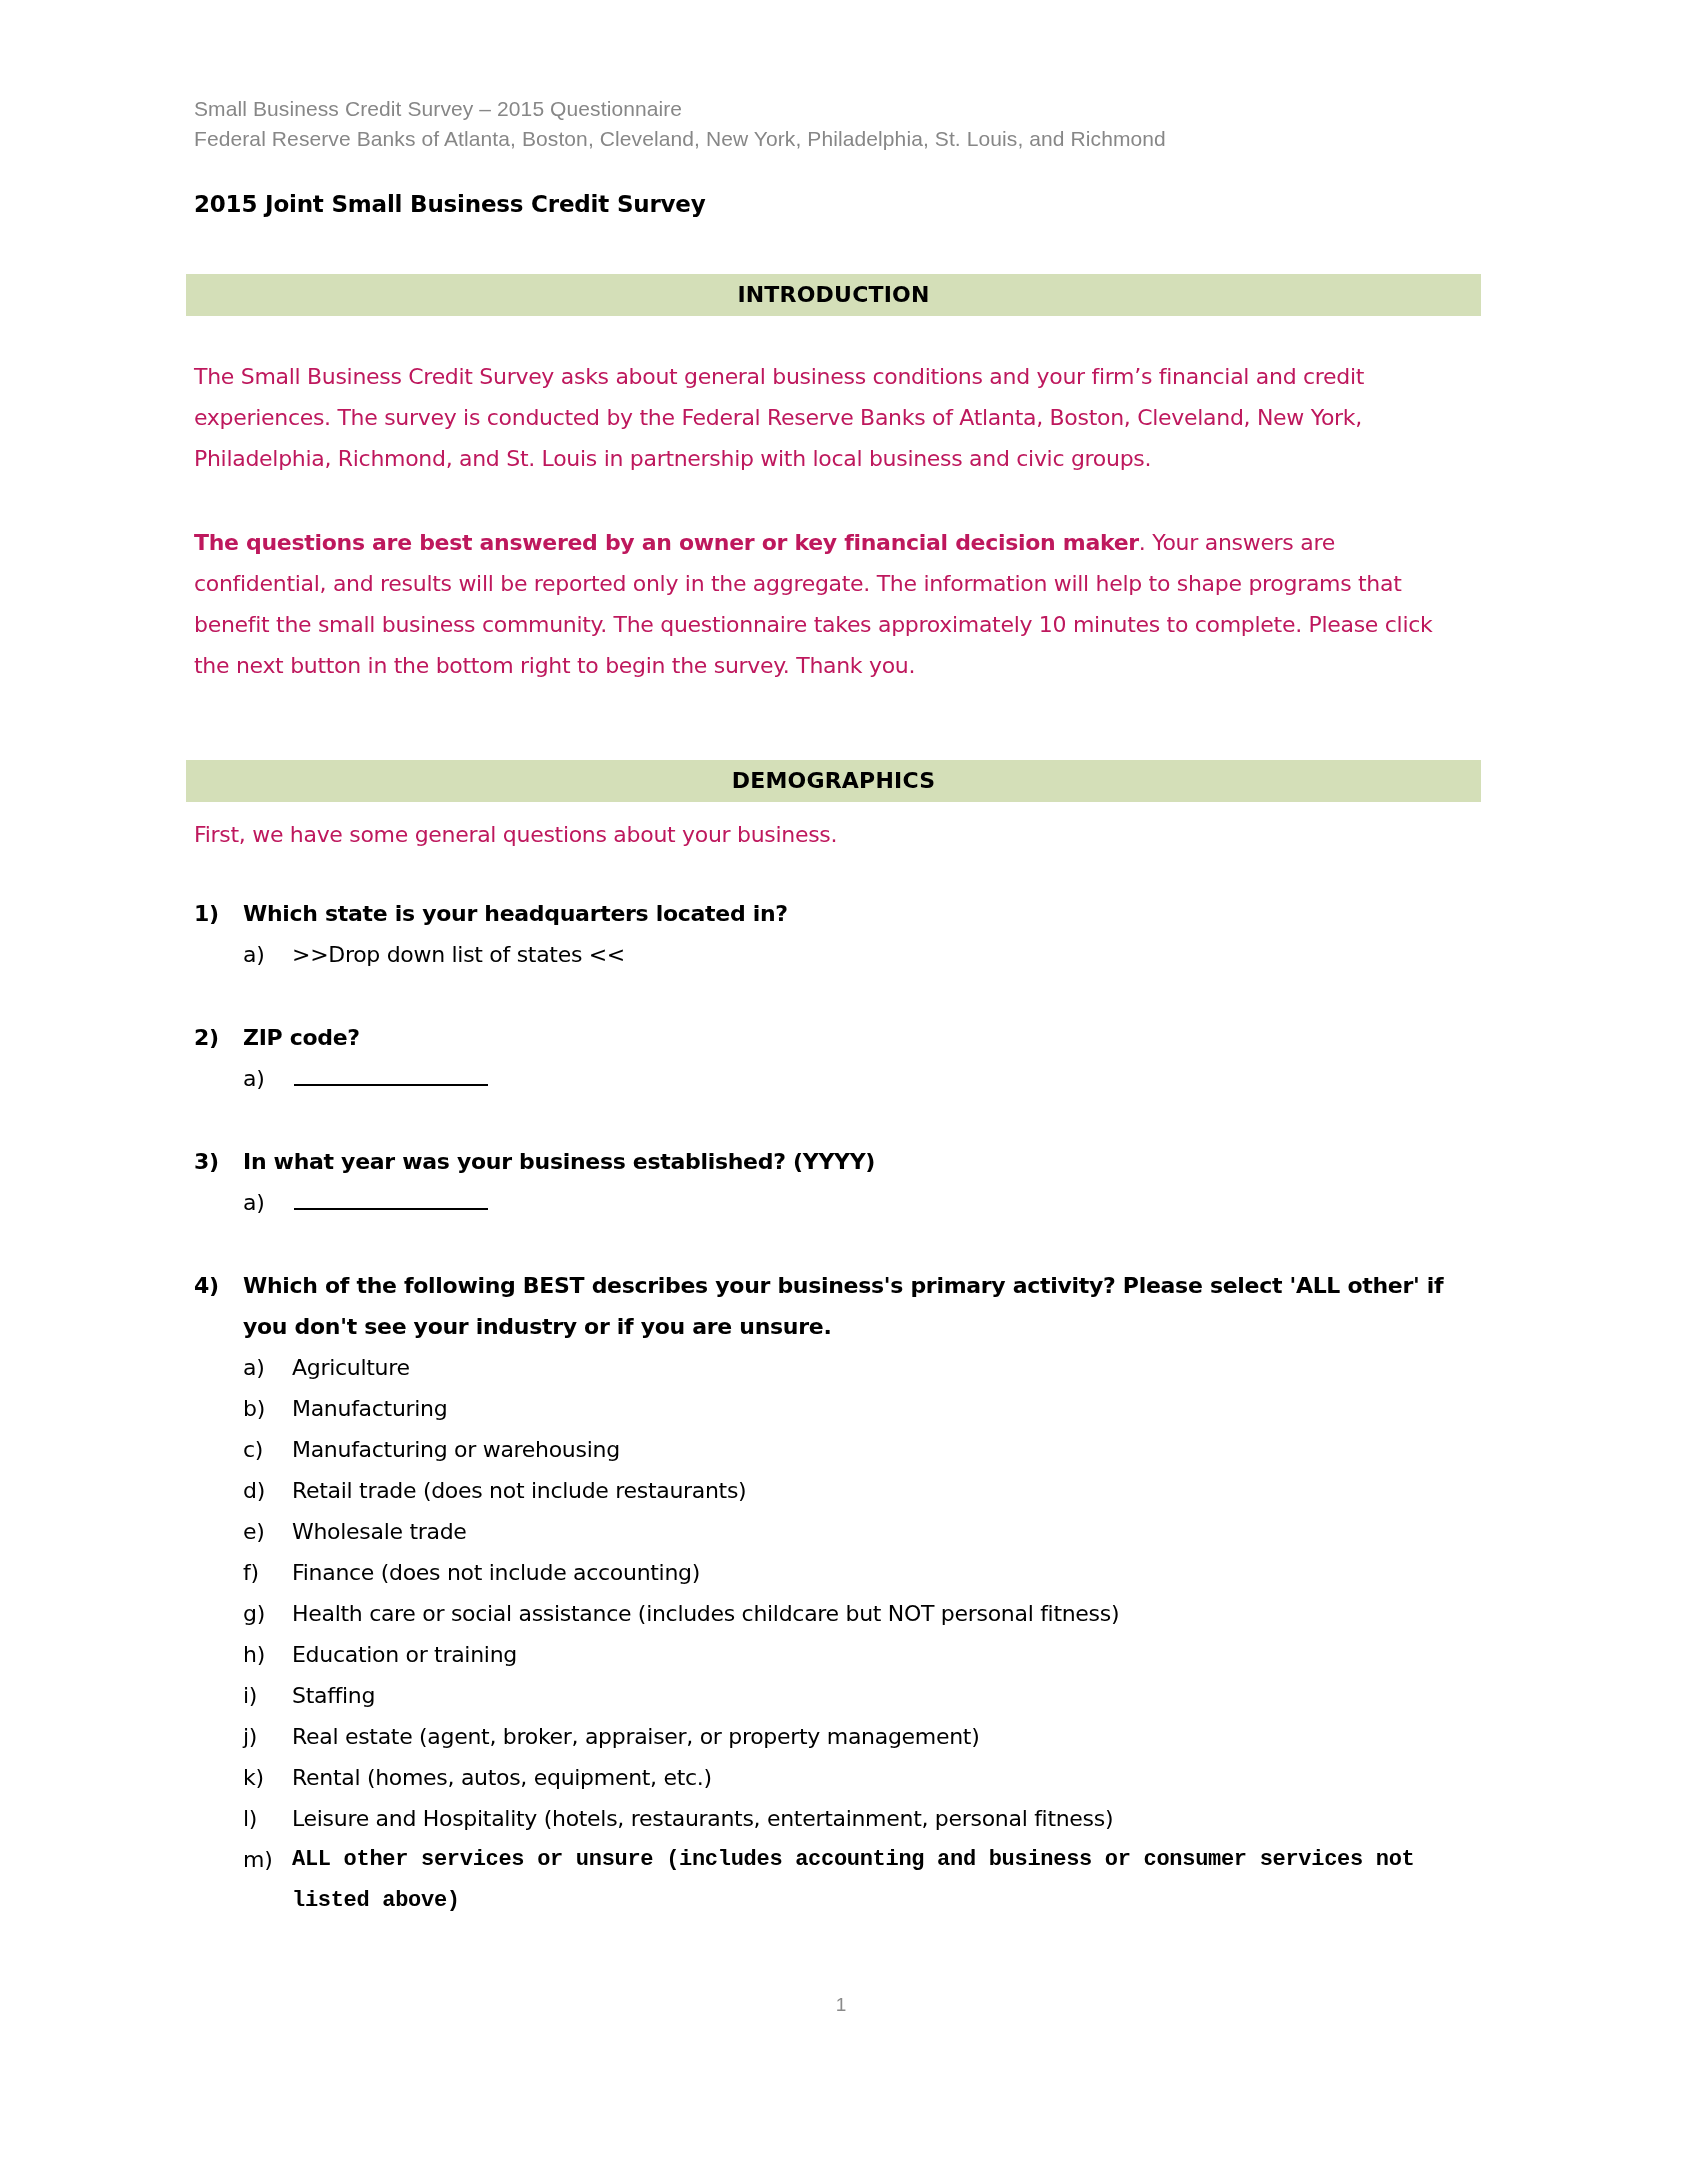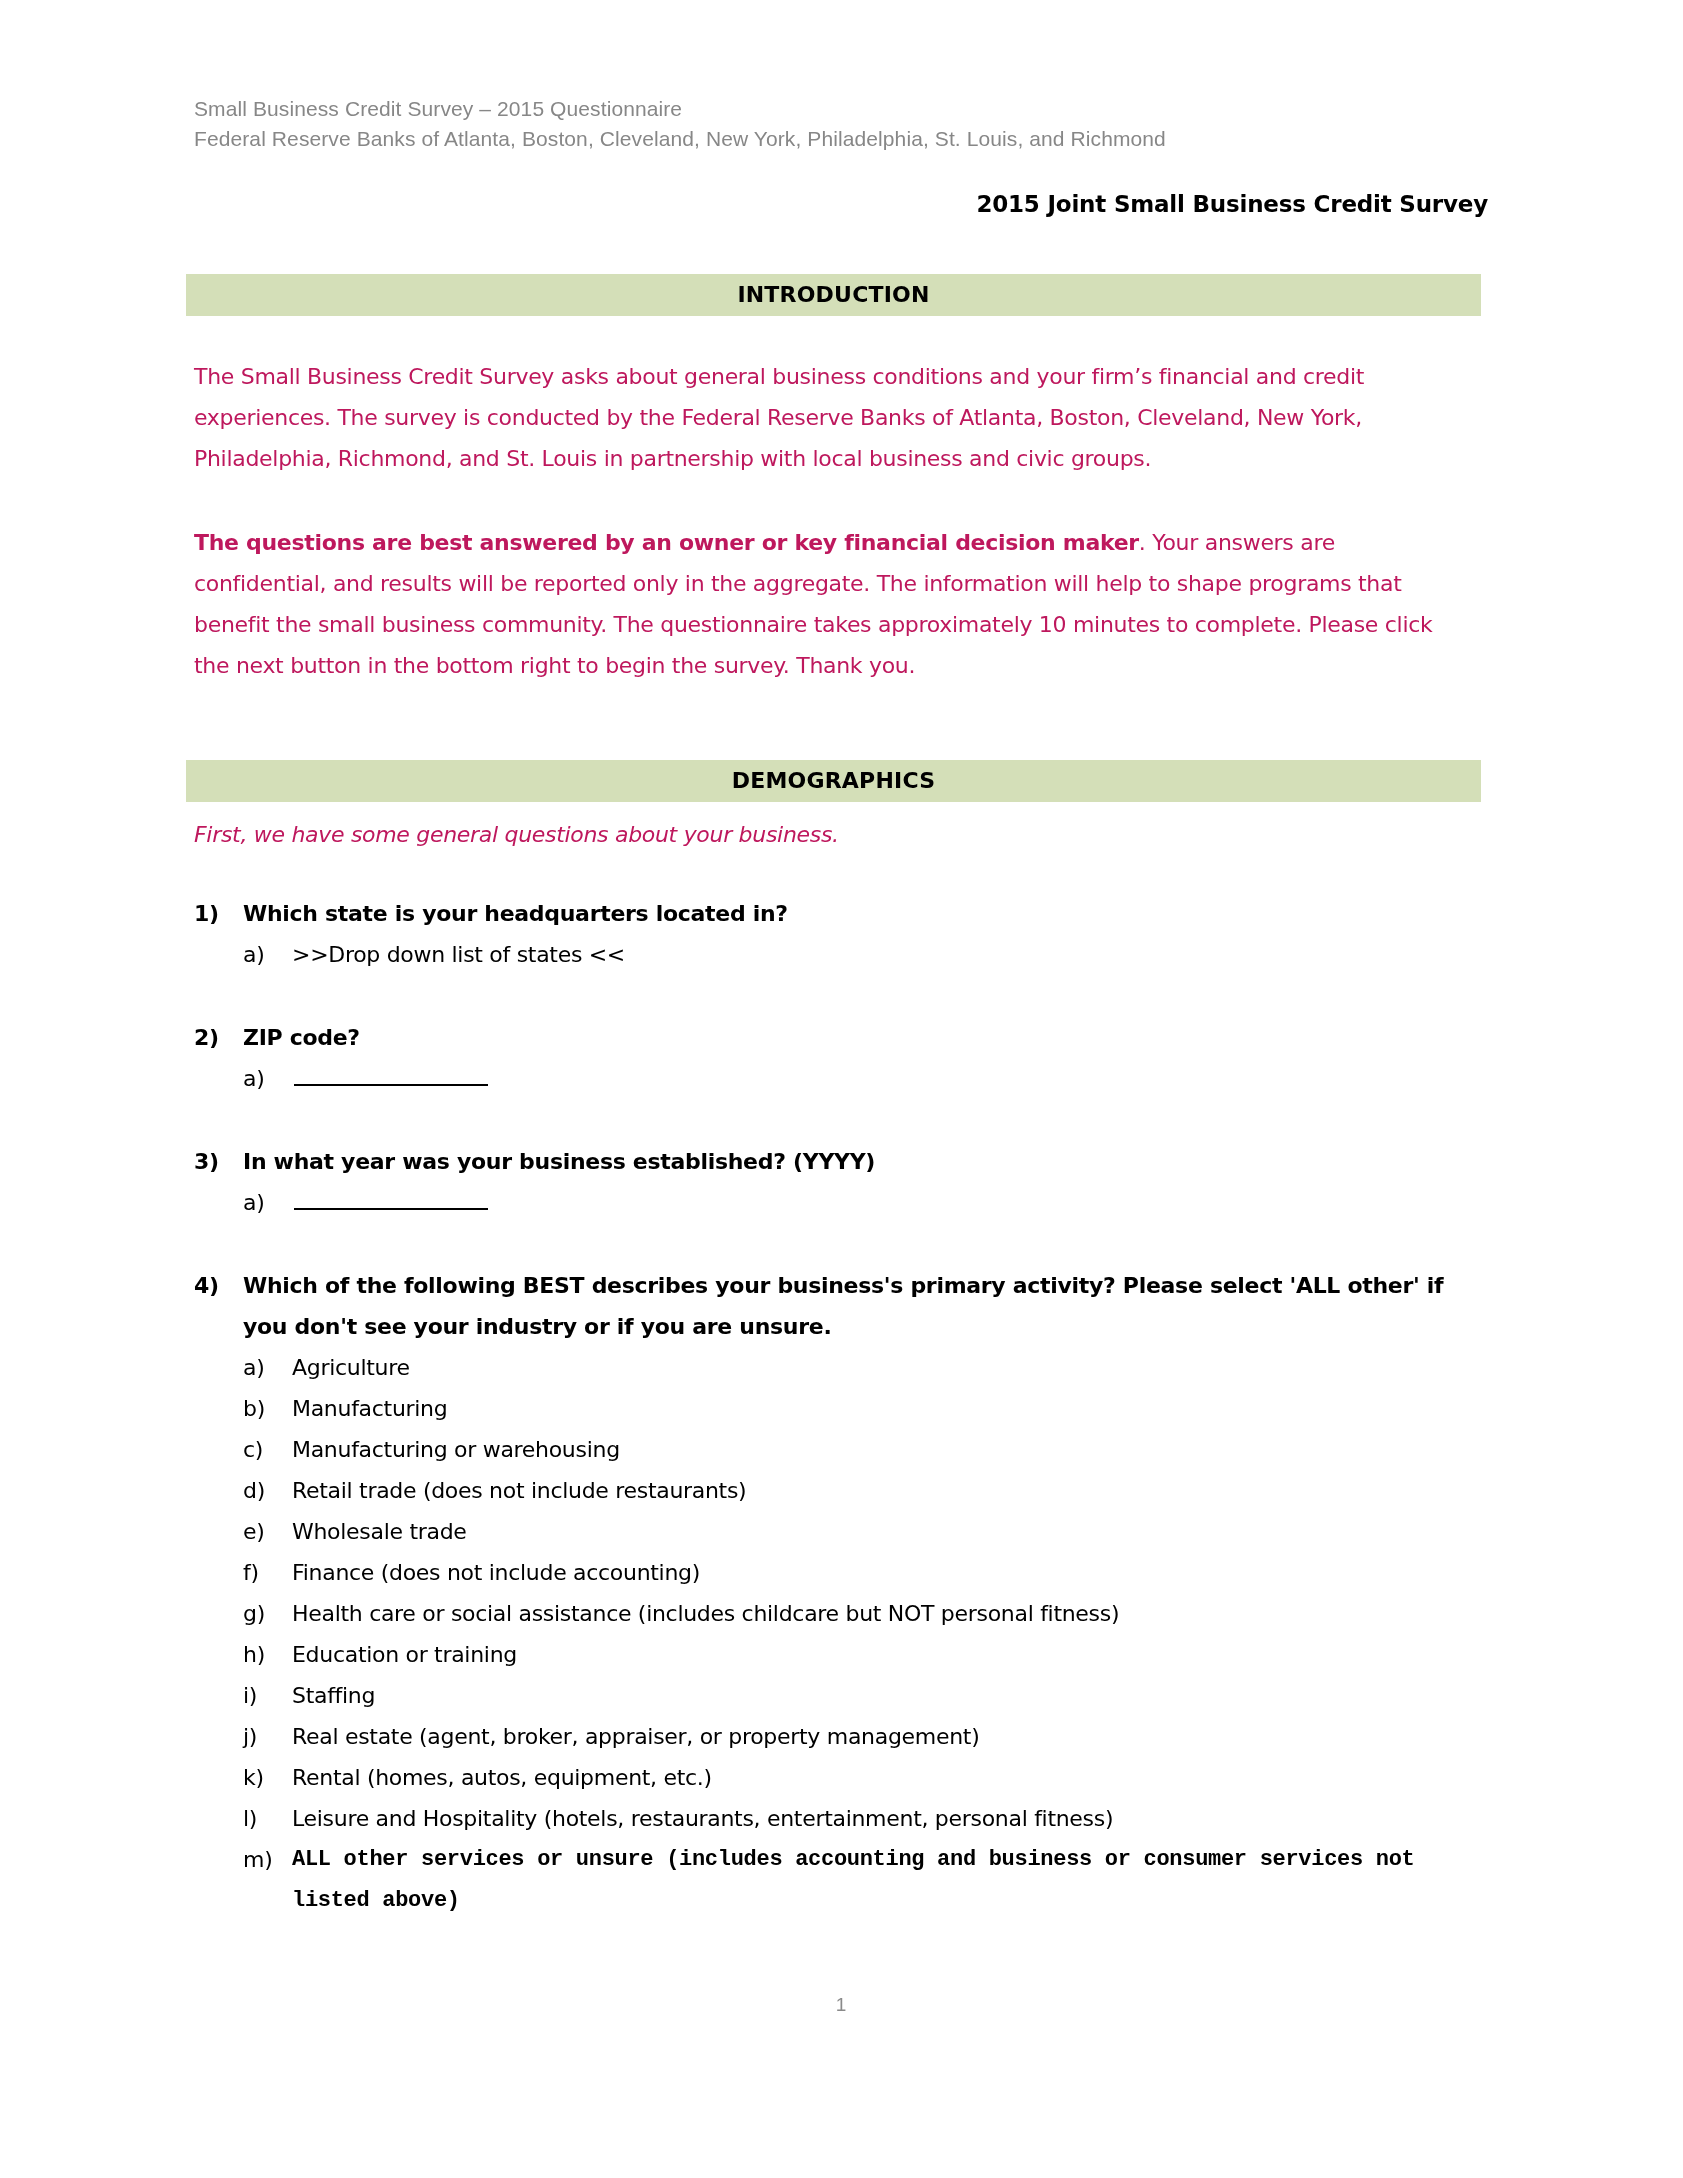--- a/index.html
+++ b/index.html
@@ -38,21 +38,21 @@
     letter-spacing: 0.1px;
   }
   .doc-header div { white-space: nowrap; }
 
   
   .doc-title {
     position: absolute;
     top: 191px;
     left: 194px;
     width: 1294px;
-    text-align: right;
+    text-align: left;
     font-family: "DejaVu Sans", sans-serif;
     font-weight: bold;
     font-size: 23px;
     letter-spacing: -0.2px;
     color: #000000;
   }
 
   
   .section-band {
     position: absolute;
@@ -78,21 +78,21 @@
     left: 194px;
     width: 1277px;
     font-family: "DejaVu Sans", sans-serif;
     font-size: 22px;
     line-height: 41px;
     color: #be185d;
     letter-spacing: -0.3px;
   }
   #intro-para-1 { top: 356px; }
   #intro-para-2 { top: 522px; }
-  #demo-lead    { top: 814px; font-style: italic; }
+  #demo-lead    { top: 814px; }
 
   .body-block b { font-weight: bold; }
 
   
   .question {
     position: absolute;
     left: 194px;
     width: 1287px;
     font-family: "DejaVu Sans", sans-serif;
     font-size: 22px;

